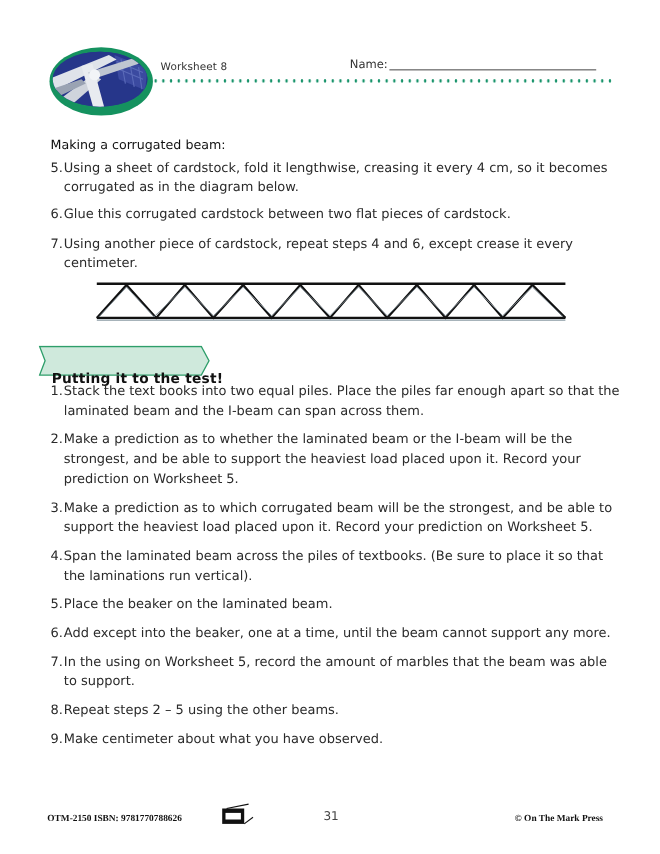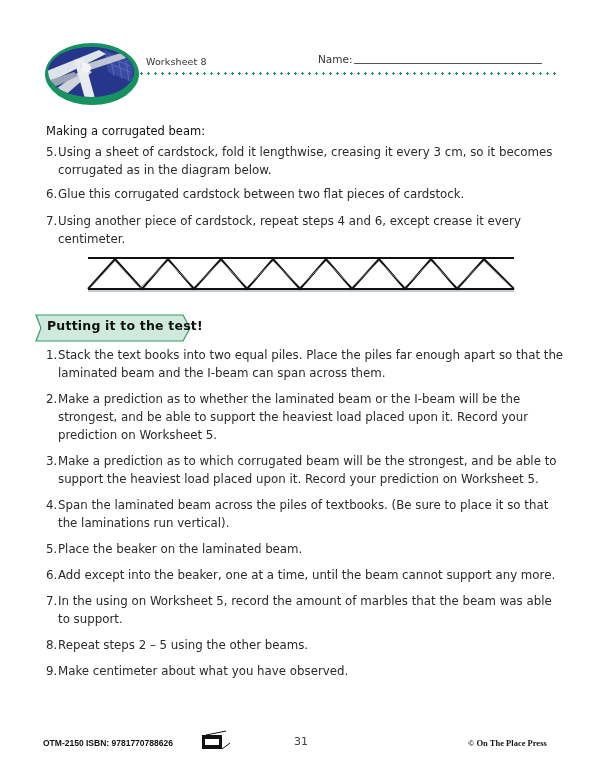--- a/index.html
+++ b/index.html
@@ -12,22 +12,22 @@
     .name-line { left: 354px; top: 63px; width: 188px; height: 0; border-top: 1px solid #555; }
     .dots { left: 138px; top: 72px; width: 418px; height: 3px;
             background-image: radial-gradient(circle, #17936a 1.2px, transparent 1.4px);
             background-size: 7px 3px; background-repeat: repeat-x; }
     .section-h { left: 46px; top: 124px; font-size: 11.5px; font-weight: normal; color: #111; }
     .step { position: absolute; left: 46px; width: 520px; font-size: 11.8px; line-height: 18px; color: #2a2a2a; }
     .step .num { position: absolute; left: 0; top: 0; }
     .step .txt { display: block; padding-left: 12px; }
     .diagram { left: 86px; top: 254px; width: 430px; height: 40px; }
     .banner { left: 35px; top: 314px; width: 156px; height: 28px; }
-    .banner-text { left: 47px; top: 318px; font-size: 12.5px; font-weight: bold; color: #111; letter-spacing: 0.2px; }
-    .footer-left { left: 43px; top: 738px; font-family: Liberation Sans, sans-serif; font-weight: bold; font-size: 8.5px; color: #111; }
+    .banner-text { left: 47px; top: 336px; font-size: 12.5px; font-weight: bold; color: #111; letter-spacing: 0.2px; }
+    .footer-left { left: 43px; top: 738px; font-family: Liberation Serif, serif; font-weight: bold; font-size: 8.5px; color: #111; }
     .footer-icon { left: 198px; top: 729px; width: 36px; height: 24px; }
     .page-num { left: 294px; top: 735px; font-size: 11px; color: #444; }
     .footer-right { left: 468px; top: 738px; font-family: "Liberation Serif", serif; font-weight: bold; font-size: 8.5px; color: #111; }
   </style>
 </head>
 <body>
 
 <svg class="abs logo" viewBox="0 0 96 64">
   <defs>
     <clipPath id="inner">
@@ -52,21 +52,21 @@
 </svg>
 <div class="abs ws-label">Worksheet 8</div>
 <div class="abs name-label">Name:</div>
 <div class="abs name-line"></div>
 <div class="abs dots"></div>
 
 <div class="abs section-h">Making a corrugated beam:</div>
 
 <div class="step" style="top:143px;">
   <span class="num">5.</span>
-  <span class="txt">Using a sheet of cardstock, fold it lengthwise, creasing it every 3 cm, so it becomes corrugated as in the diagram below.</span>
+  <span class="txt">Using a sheet of cardstock, fold it lengthwise, creasing it every 4 cm, so it becomes corrugated as in the diagram below.</span>
 </div>
 <div class="step" style="top:185px;">
   <span class="num">6.</span>
   <span class="txt">Glue this corrugated cardstock between two flat pieces of cardstock.</span>
 </div>
 <div class="step" style="top:212px;">
   <span class="num">7.</span>
   <span class="txt">Using another piece of cardstock, repeat steps 4 and 6, except crease it every centimeter.</span>
 </div>
 
@@ -121,13 +121,13 @@
 </div>
 
 <div class="abs footer-left">OTM-2150  ISBN: 9781770788626</div>
 <svg class="abs footer-icon" viewBox="0 0 36 24">
   <rect x="4" y="6" width="20" height="14" fill="#111"></rect>
   <rect x="7" y="10" width="14" height="6" fill="#fff"></rect>
   <line x1="8" y1="6" x2="28" y2="2" stroke="#111" stroke-width="1"></line>
   <line x1="24" y1="20" x2="32" y2="14" stroke="#111" stroke-width="1"></line>
 </svg>
 <div class="abs page-num">31</div>
-<div class="abs footer-right">© On The Place Press</div>
+<div class="abs footer-right">© On The Mark Press</div>
 
 </body></html>

